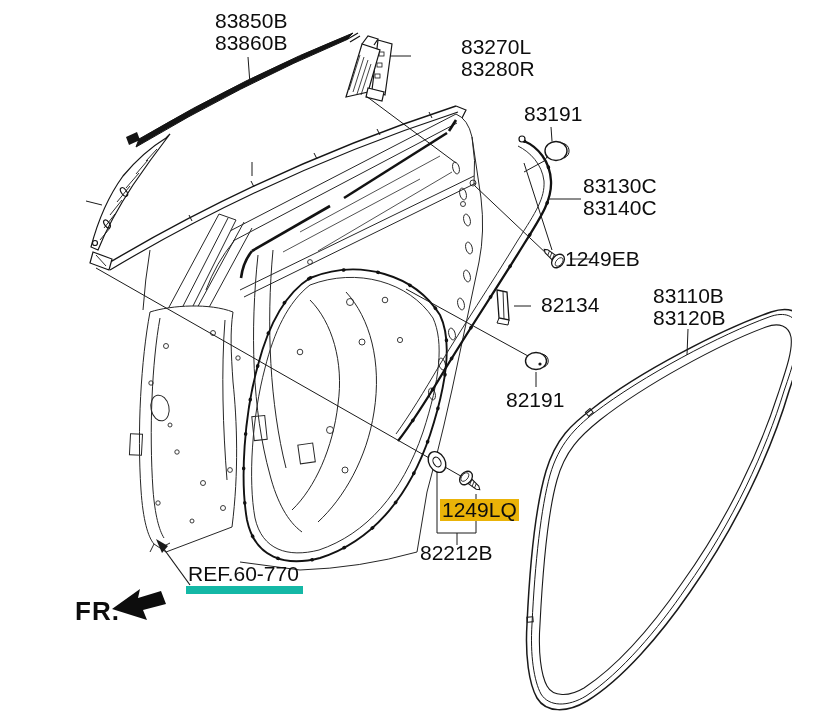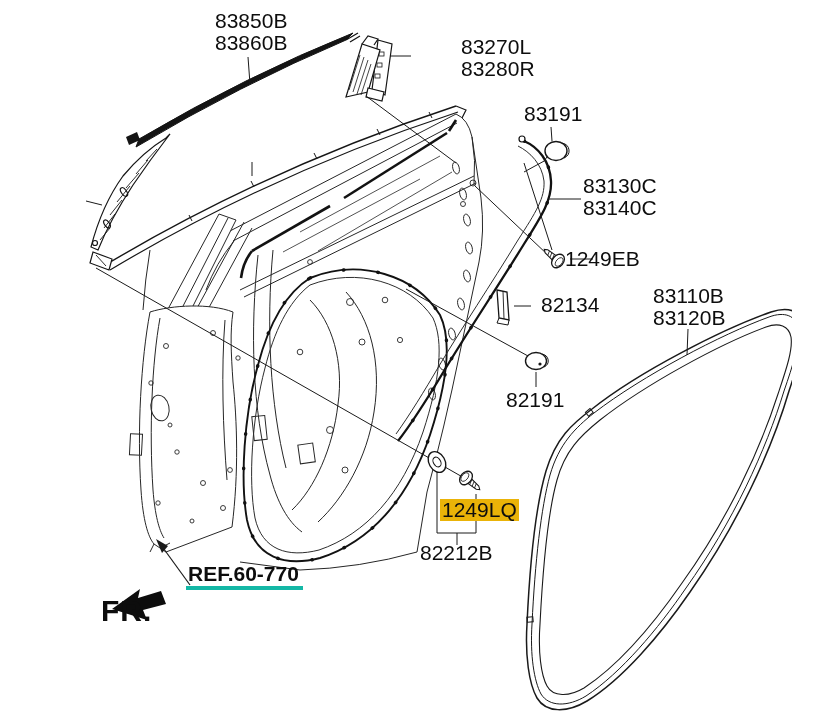--- a/index.html
+++ b/index.html
@@ -2,22 +2,22 @@
 <html><head>
 <meta charset="utf-8">
 <style>
   html,body{margin:0;padding:0;background:#fff;}
   #stage{position:relative;width:792px;height:727px;background:#fff;overflow:hidden;
          font-family:"Liberation Sans",sans-serif;}
   #art{position:absolute;left:0;top:0;}
   .lbl{position:absolute;font-size:21px;line-height:22px;color:#0d0d0d;
        white-space:nowrap;letter-spacing:0px;}
   .lbl div{height:22px;}
-  .ref{border-bottom:4px solid #14b8a6;padding:0 4px 1px 2px;font-weight:bold;}
-  .fr{font-size:30px;font-weight:bold;letter-spacing:1px;margin-left:26px;}
+  .ref{border-bottom:8px solid #14b8a6;padding:0 4px 1px 2px;}
+  .fr{font-size:26px;font-weight:bold;letter-spacing:1px;}
   .whitebg{background:#eab308;padding:0 2px;}
 </style>
 </head>
 <body>
 
 <div id="stage">
 
 <svg id="art" width="822" height="727" viewBox="0 0 822 727">
 
   <g fill="none" stroke="#262626" stroke-width="1">

